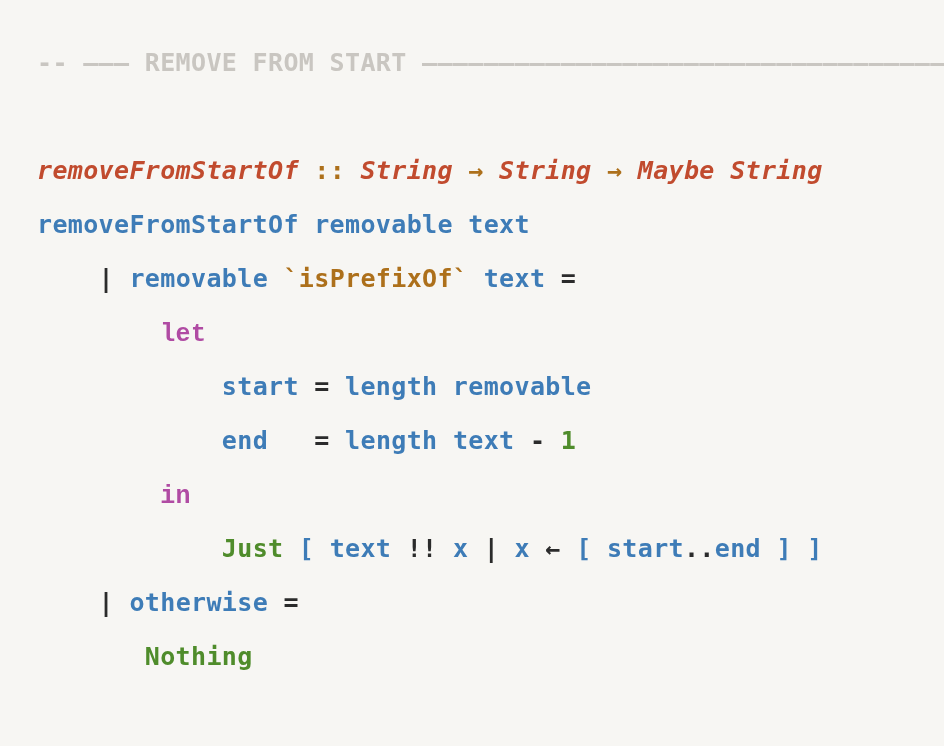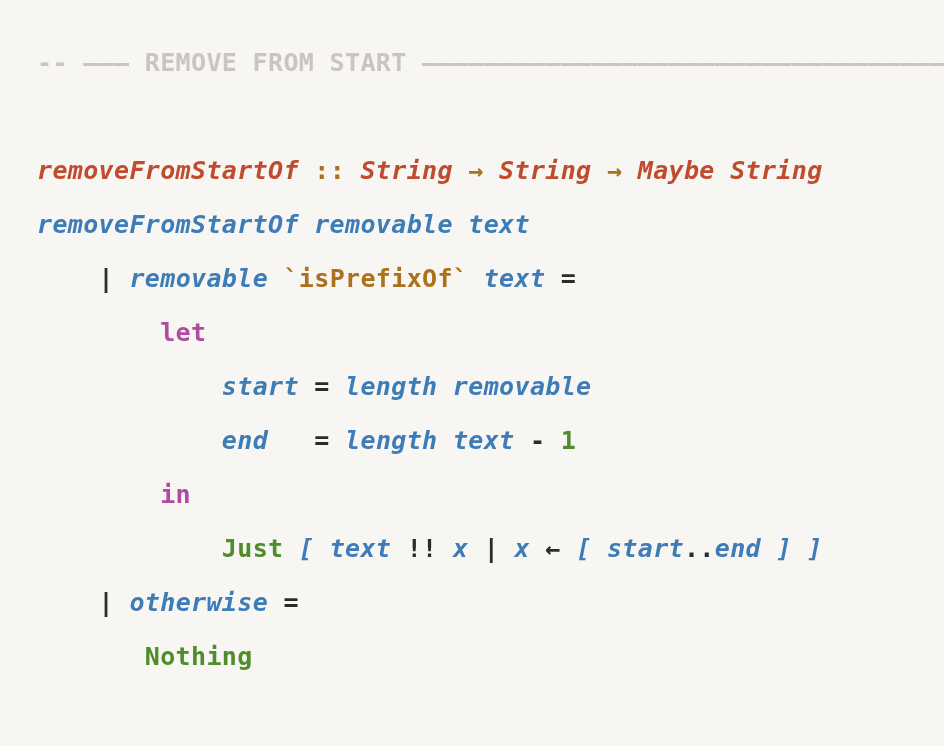--- a/index.html
+++ b/index.html
@@ -27,20 +27,20 @@
   }
   .code-line {
     height: 54px;
   }
   .tk          { color: var(--c-dark, #2B2B2B); }
   .tk-plain    { color: var(--c-dark, #2B2B2B); }
   .tk-dark     { color: var(--c-dark, #2B2B2B); }
   .tk-comment  { color: var(--c-comment, #C9C6C1); }
   .tk-red      { color: var(--c-red, #C14B2E); font-style: italic; }
   .tk-gold     { color: var(--c-gold, #AD701B); }
-  .tk-blue     { color: var(--c-blue, #3E7CB7); font-style: italic; }
-  .tk-purple   { color: var(--c-purple, #B04BA3); }
+  .tk-blue     { color: var(--c-blue, #3E7CB7); }
+  .tk-purple   { color: var(--c-purple, #B04BA3); font-family: Liberation Mono, monospace; }
   .tk-green    { color: var(--c-green, #4F8C2B); }
 </style>
 </head>
 <body>
 
 <div class="code-block"><div class="code-line"><span class="tk tk-comment">-- ——— REMOVE FROM START ————————————————————————————————————————</span></div><div class="code-line"></div><div class="code-line"><span class="tk tk-red">removeFromStartOf</span><span class="tk tk-plain"> </span><span class="tk tk-gold">::</span><span class="tk tk-plain"> </span><span class="tk tk-red">String</span><span class="tk tk-plain"> </span><span class="tk tk-gold">→</span><span class="tk tk-plain"> </span><span class="tk tk-red">String</span><span class="tk tk-plain"> </span><span class="tk tk-gold">→</span><span class="tk tk-plain"> </span><span class="tk tk-red">Maybe String</span></div><div class="code-line"><span class="tk tk-blue">removeFromStartOf removable text</span></div><div class="code-line"><span class="tk tk-plain">    </span><span class="tk tk-dark">|</span><span class="tk tk-plain"> </span><span class="tk tk-blue">removable</span><span class="tk tk-plain"> </span><span class="tk tk-gold">`isPrefixOf`</span><span class="tk tk-plain"> </span><span class="tk tk-blue">text</span><span class="tk tk-plain"> </span><span class="tk tk-dark">=</span></div><div class="code-line"><span class="tk tk-plain">        </span><span class="tk tk-purple">let</span></div><div class="code-line"><span class="tk tk-plain">            </span><span class="tk tk-blue">start</span><span class="tk tk-plain"> </span><span class="tk tk-dark">=</span><span class="tk tk-plain"> </span><span class="tk tk-blue">length removable</span></div><div class="code-line"><span class="tk tk-plain">            </span><span class="tk tk-blue">end</span><span class="tk tk-plain">   </span><span class="tk tk-dark">=</span><span class="tk tk-plain"> </span><span class="tk tk-blue">length text</span><span class="tk tk-plain"> </span><span class="tk tk-dark">-</span><span class="tk tk-plain"> </span><span class="tk tk-green">1</span></div><div class="code-line"><span class="tk tk-plain">        </span><span class="tk tk-purple">in</span></div><div class="code-line"><span class="tk tk-plain">            </span><span class="tk tk-green">Just</span><span class="tk tk-plain"> </span><span class="tk tk-blue">[</span><span class="tk tk-plain"> </span><span class="tk tk-blue">text</span><span class="tk tk-plain"> </span><span class="tk tk-dark">!!</span><span class="tk tk-plain"> </span><span class="tk tk-blue">x</span><span class="tk tk-plain"> </span><span class="tk tk-dark">|</span><span class="tk tk-plain"> </span><span class="tk tk-blue">x</span><span class="tk tk-plain"> </span><span class="tk tk-dark">←</span><span class="tk tk-plain"> </span><span class="tk tk-blue">[</span><span class="tk tk-plain"> </span><span class="tk tk-blue">start</span><span class="tk tk-dark">..</span><span class="tk tk-blue">end</span><span class="tk tk-plain"> </span><span class="tk tk-blue">]</span><span class="tk tk-plain"> </span><span class="tk tk-blue">]</span></div><div class="code-line"><span class="tk tk-plain">    </span><span class="tk tk-dark">|</span><span class="tk tk-plain"> </span><span class="tk tk-blue">otherwise</span><span class="tk tk-plain"> </span><span class="tk tk-dark">=</span></div><div class="code-line"><span class="tk tk-plain">       </span><span class="tk tk-green">Nothing</span></div></div>
 
 </body></html>

